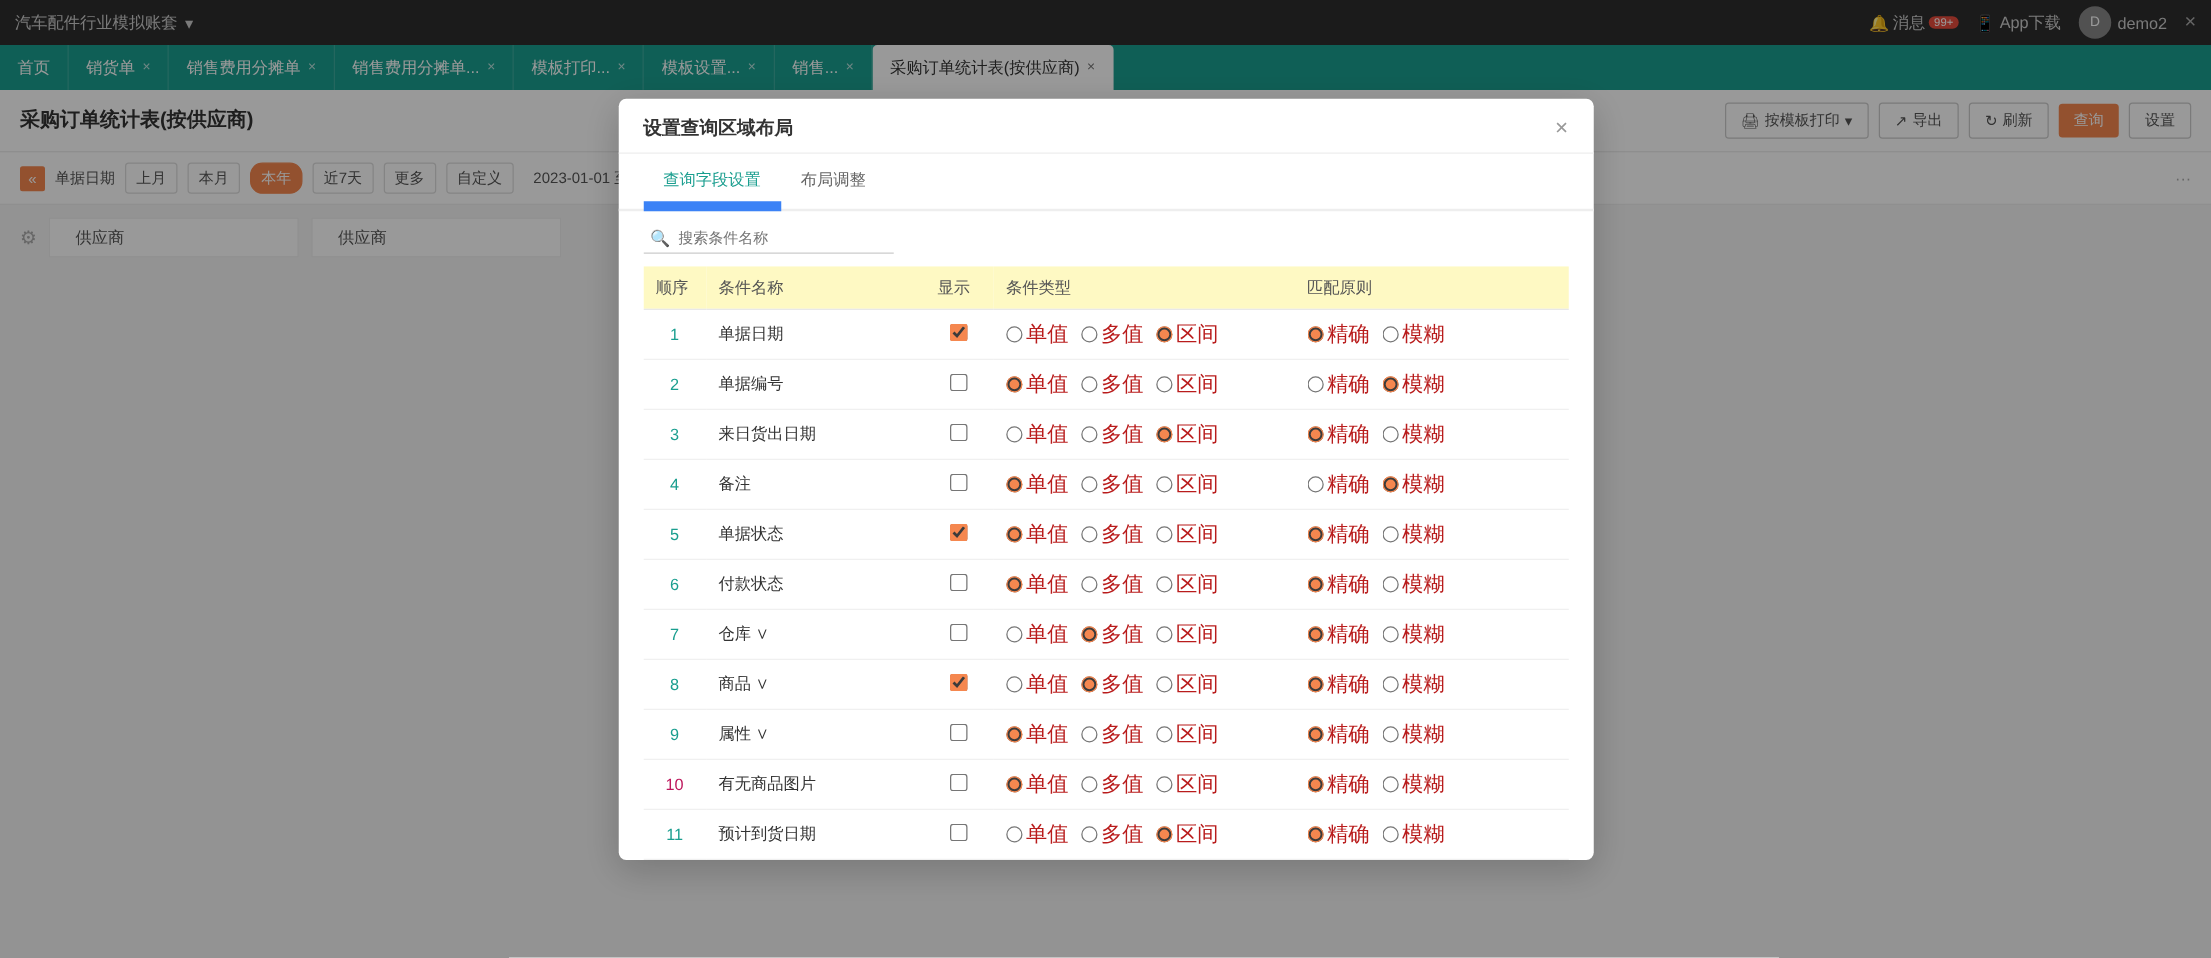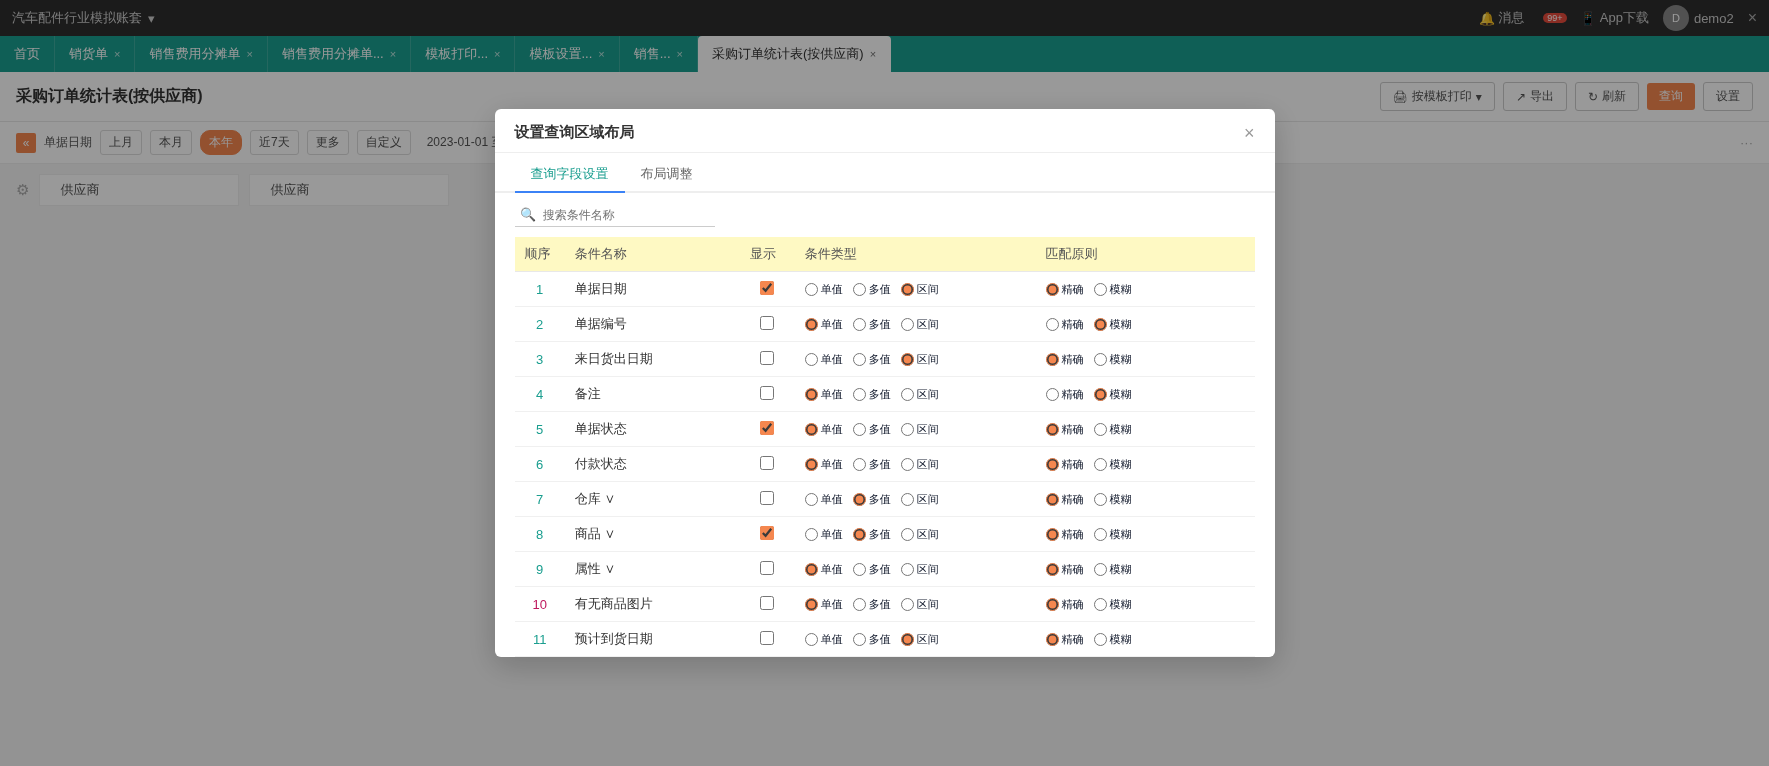--- a/index.html
+++ b/index.html
@@ -112,21 +112,21 @@
     
     .dialog-tabs { display: flex; gap: 0; padding: 0 20px; border-bottom: 2px solid #eee; margin-top: 4px; }
     .dialog-tab {
       padding: 8px 16px;
       font-size: 13px;
       cursor: pointer;
       color: #666;
       border-bottom: 2px solid transparent;
       margin-bottom: -2px;
     }
-    .dialog-tab.active { color: #1a9e8f; border-bottom: 2px solid #3b82f6; font-weight: 500; }
+    .dialog-tab.active { color: #1a9e8f; border-bottom: 8px solid #3b82f6; font-weight: 500; }
 
     
     .dialog-search {
       padding: 10px 20px;
       display: flex;
       align-items: center;
       gap: 8px;
     }
     .search-box {
       display: flex;
@@ -164,42 +164,42 @@
     .col-order { width: 40px; color: #1a9e8f; font-weight: 500; text-align: center; }
     .col-name { width: 160px; }
     .col-show { width: 50px; text-align: center; }
     .col-type { width: 220px; }
     .col-match { width: 200px; }
 
     
     .radio-group { display: flex; align-items: center; gap: 10px; }
     .radio-item { display: flex; align-items: center; gap: 3px; cursor: pointer; }
     .radio-item input[type=radio] { accent-color: #f5874f; width: 13px; height: 13px; cursor: pointer; }
-    .radio-item span { font-size: 11px; color: #0f172a; }
+    .radio-item span { font-size: 17px; color: #b91c1c; }
 
     
     .cb { accent-color: #f5874f; width: 14px; height: 14px; cursor: pointer; }
 
     
     .dialog-footer {
       padding: 14px 20px;
       display: flex;
       justify-content: flex-end;
       gap: 10px;
       border-top: 1px solid #eee;
     }
     .btn-cancel { background: #fff; border: 1px solid #ccc; padding: 7px 22px; border-radius: 3px; cursor: pointer; font-size: 13px; color: #555; }
     .btn-save { background: #f5874f; color: #fff; border: none; padding: 7px 22px; border-radius: 3px; cursor: pointer; font-size: 13px; }
 
     
     .dialog-table-wrap::-webkit-scrollbar { width: 6px; }
     .dialog-table-wrap::-webkit-scrollbar-thumb { background: #ccc; border-radius: 3px; }
 
     
-    .num-badge { background: #e74c3c; color: #fff; font-size: 9px; border-radius: 8px; padding: 0 4px; vertical-align: super; margin-left: 16px; }
+    .num-badge { background: #e74c3c; color: #fff; font-size: 9px; border-radius: 8px; padding: 0 4px; vertical-align: super; }
   </style>
 </head>
 <body>
 
 <div class="top-bar">
   <div class="top-bar-left">
     <span>汽车配件行业模拟账套</span>
     <span style="cursor:pointer">▾</span>
   </div>
   <div class="top-bar-right">

